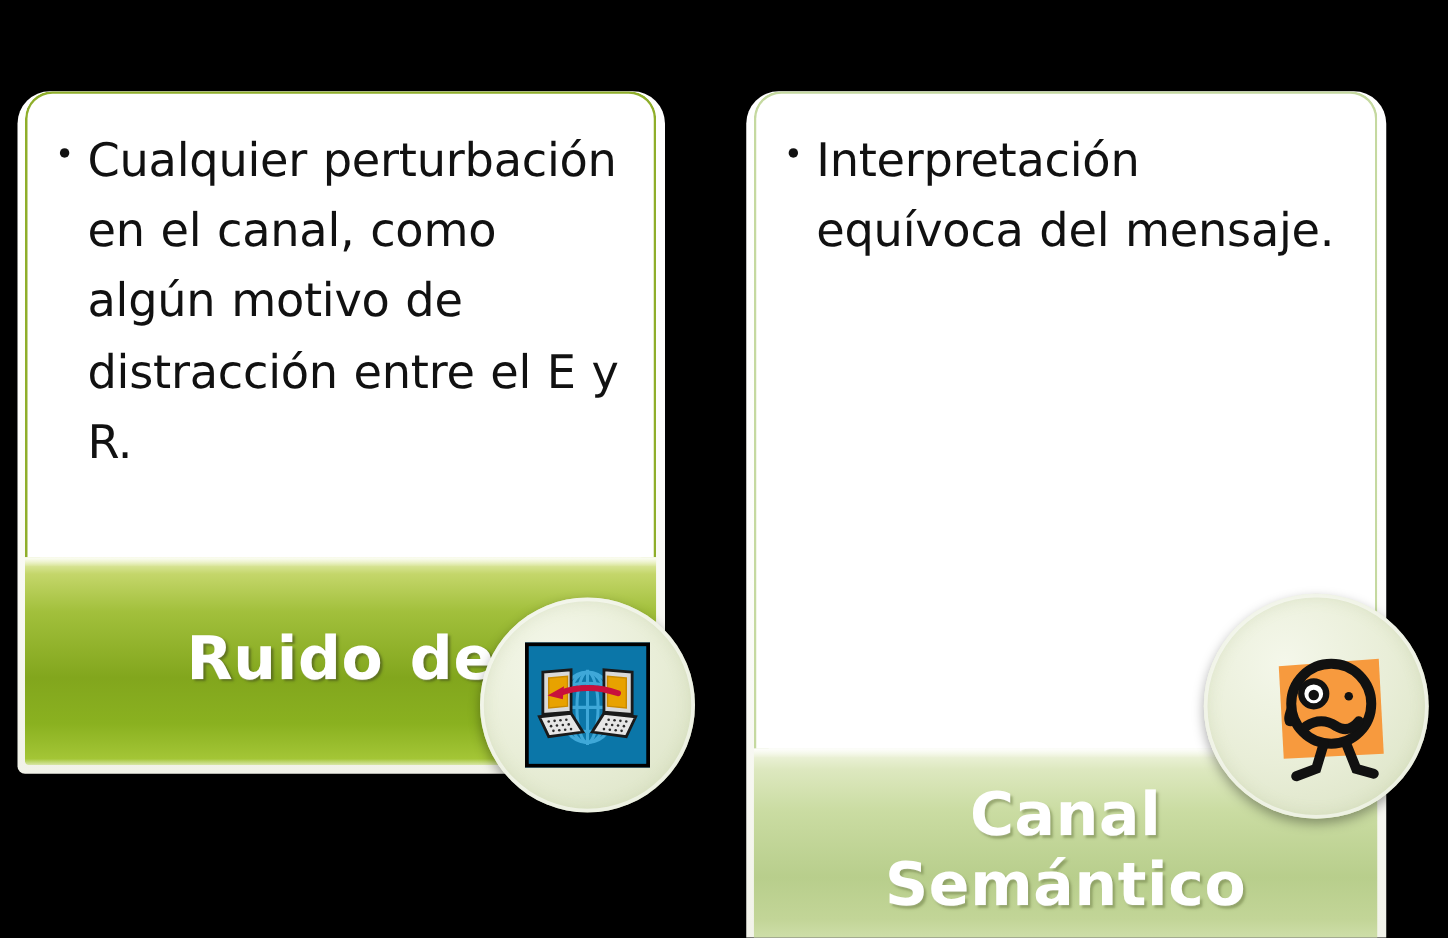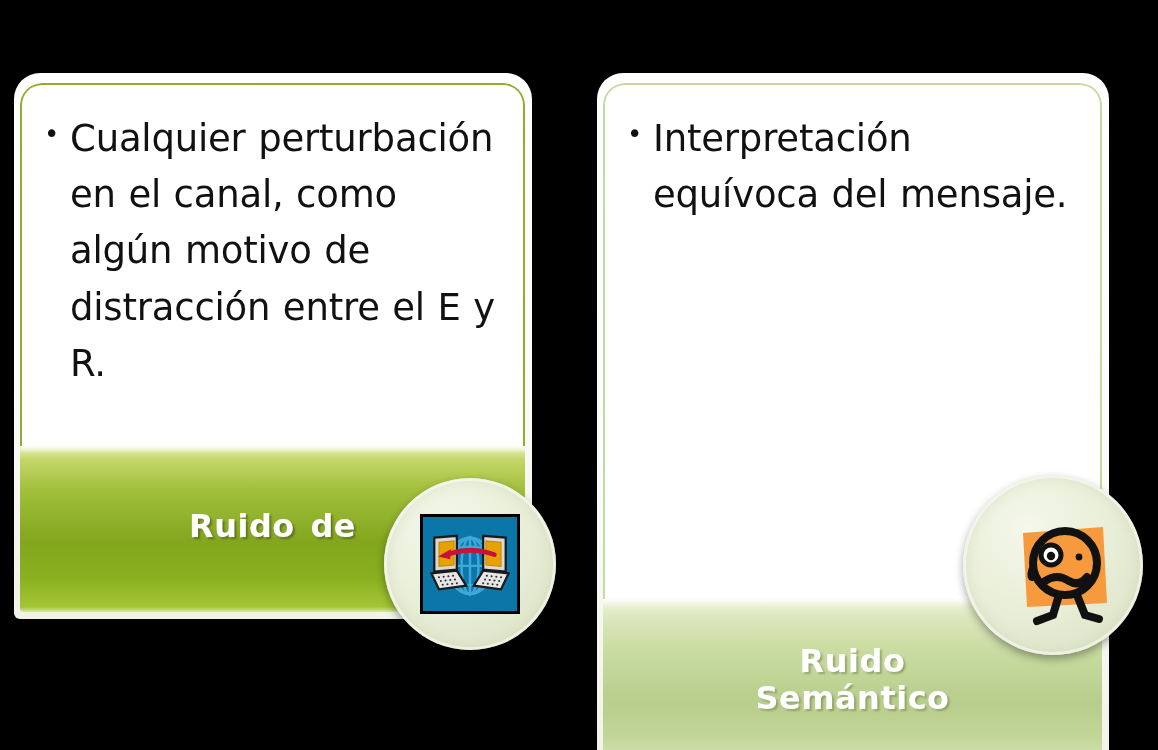--- a/index.html
+++ b/index.html
@@ -21,21 +21,21 @@
     inset: 0;
     background: #000000;
   }
 
   
   .card {
     position: absolute;
     box-sizing: border-box;
     border-radius: 26px 26px 6px 6px;
     background: linear-gradient(180deg,#ffffff 0%, #fdfdfb 55%, #f1f2e8 100%);
-    padding: 10px 7px 7px 6px;
+    padding: 0 7px 7px 6px;
     box-shadow: 0 3px 7px rgba(0,0,0,0.30);
   }
   .card-inner {
     position: relative;
     width: 100%;
     height: 100%;
     box-sizing: border-box;
     border-radius: 22px 22px 3px 3px;
     overflow: hidden;
     display: flex;
@@ -92,21 +92,21 @@
     text-align: center;
     border-radius: 0 0 3px 3px;
     padding: 6px 14px 10px 14px;
   }
   .caption-text {
     position: relative;
     z-index: 2;
     color: #ffffff;
     font-family: "DejaVu Sans", sans-serif;
     font-weight: bold;
-    font-size: 32px;
+    font-size: 48px;
     line-height: 1.17;
     letter-spacing: 0.5px;
     word-spacing: 4px;
     text-shadow:
        2px 2px 2px rgba(60,70,25,0.55),
        0 1px 0 rgba(255,255,255,0.25);
   }
   
   .card-caption::before {
     content: "";
@@ -290,21 +290,21 @@
     <div class="card-inner">
 
       <div class="card-body">
         <ul class="bullets">
           <li>Interpretación equívoca del mensaje.</li>
         </ul>
       </div>
 
       <div class="card-caption" style="height:166px;">
         <div class="caption-text">
-          <span>Ruido</span><br>
+          <span>Canal</span><br>
           <span>Semántico</span>
         </div>
       </div>
 
     </div>
   </div>
 
   <div class="badge" style="left:963px; top:475px; width:180px; height:180px;">
     <div class="badge-art">
       <div class="worry-icon">

